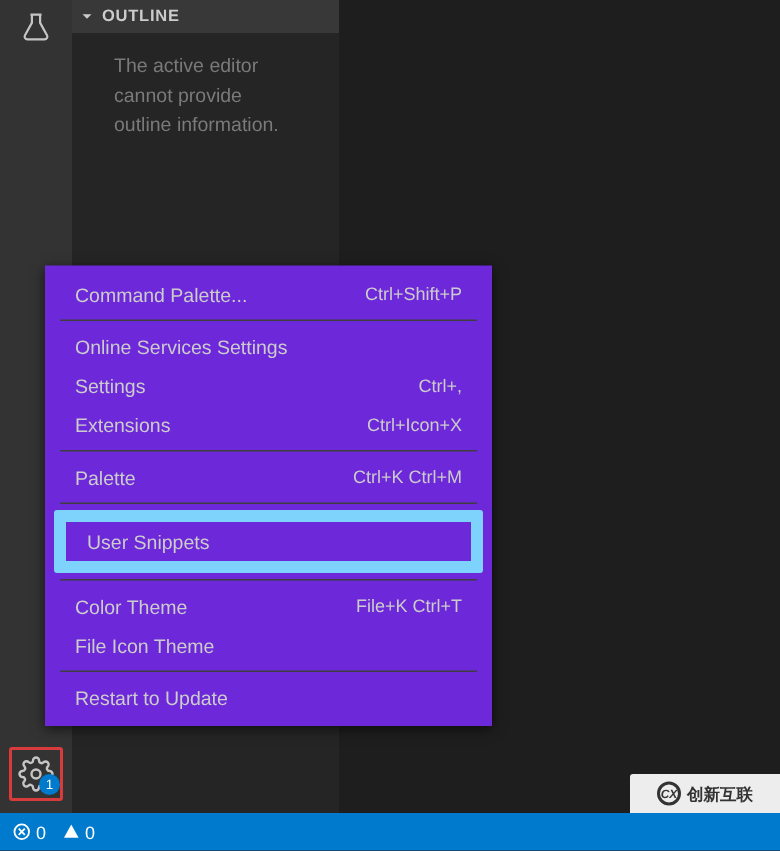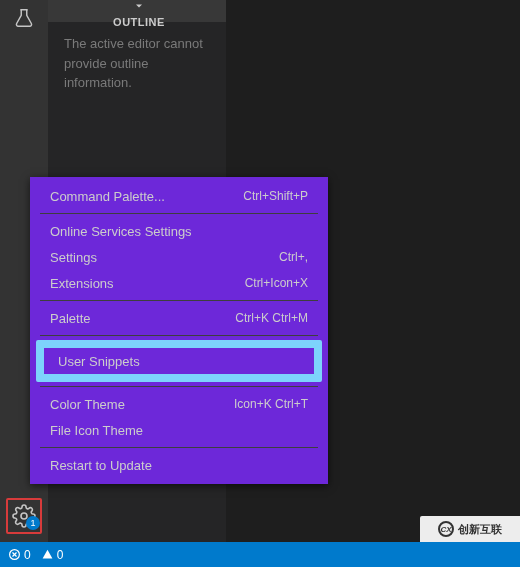--- a/index.html
+++ b/index.html
@@ -69,27 +69,26 @@
       background: #383838;
       height: 22px;
       display: flex;
       align-items: center;
       padding-left: 4px;
       gap: 4px;
       font-size: 11px;
       font-weight: 700;
       letter-spacing: 0.5px;
       color: #cccccc;
-      flex-direction: column;
     }
     .chevron {
       color: #cccccc;
     }
     .outline-body {
-      padding: 12px 16px;
+      padding: 12px 28px;
       color: #7a7a7a;
       font-size: 13px;
       line-height: 1.5;
     }
     .context-menu {
       position: absolute;
       left: 30px; top: 177px;
       width: 298px;
       background: #6d28d9;
       box-shadow: 0 2px 8px rgba(0,0,0,0.6);
@@ -219,21 +218,21 @@
   </div>
   <div class="menu-sep"></div>
   <div class="menu-row-wrap highlight-box">
     <div class="menu-item">
       <span class="menu-label">User Snippets</span>
     </div>
   </div>
   <div class="menu-sep"></div>
   <div class="menu-item">
     <span class="menu-label">Color Theme</span>
-    <span class="menu-shortcut">Icon+K Ctrl+T</span>
+    <span class="menu-shortcut">File+K Ctrl+T</span>
   </div>
   <div class="menu-item">
     <span class="menu-label">File Icon Theme</span>
   </div>
   <div class="menu-sep"></div>
   <div class="menu-item">
     <span class="menu-label">Restart to Update</span>
   </div>
 </div>
 

